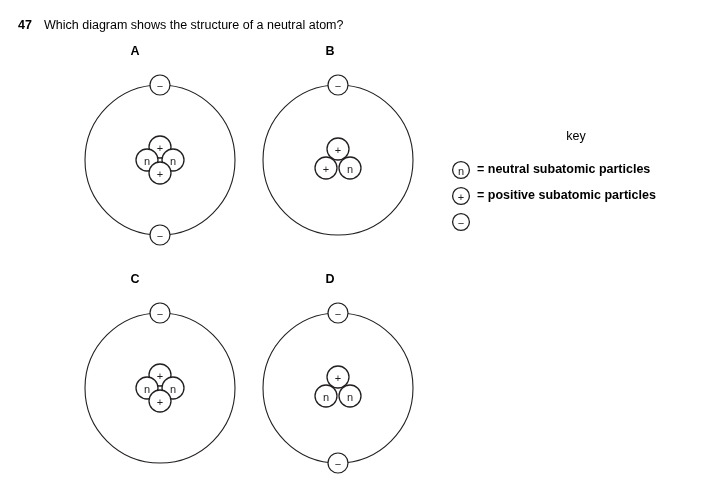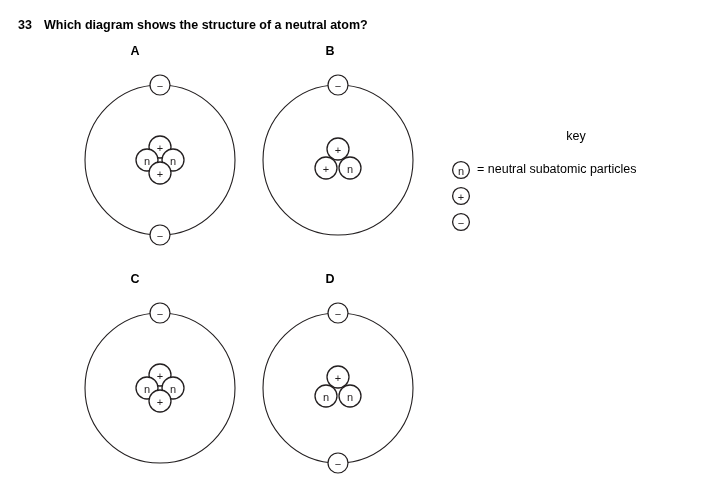--- a/index.html
+++ b/index.html
@@ -26,21 +26,21 @@
     align-items: baseline;
   }
   #question-number {
     font-size: 12.5px;
     font-weight: bold;
     width: 26px;
     flex: 0 0 26px;
   }
   #question-text {
     font-size: 12.5px;
-    font-weight: bold;
+    font-weight: normal;
     white-space: nowrap;
   }
 
   
   #diagram-area {
     position: absolute;
     left: 0;
     top: 40px;
     width: 440px;
     height: 453px;
@@ -87,20 +87,21 @@
   .key-glyph {
     flex: 0 0 20px;
     width: 20px;
     height: 20px;
     margin-right: 6px;
   }
   .key-text {
     font-size: 12.5px;
     line-height: 1;
     white-space: nowrap;
+    font-weight: bold;
   }
 
   svg { display: block; }
   .orbit-path {
     fill: none;
     stroke: #231f20;
     stroke-width: 1.1;
   }
   .particle-circle {
     fill: #ffffff;
@@ -117,21 +118,21 @@
   .electron-circle {
     fill: #ffffff;
     stroke: #231f20;
     stroke-width: 1.2;
   }
 </style>
 </head>
 <body>
 
 <div id="question-header">
-  <span id="question-number">33</span>
+  <span id="question-number">47</span>
   <span id="question-text">Which diagram shows the structure of a neutral atom?</span>
 </div>
 
 <div id="diagram-area">
     <div class="diagram-cell" style="left: 25px; top: 0px;">
       <div class="diagram-label">A</div>
       <svg class="diagram-svg" width="220" height="228" viewBox="0 0 220 228">
         <circle cx="135" cy="120" r="75" class="orbit-path"></circle>
         <g>
           <g>
@@ -255,20 +256,21 @@
         </span>
         <span class="key-text">= neutral subatomic particles</span>
       </div>
       <div class="key-row">
         <span class="key-glyph">
           <svg width="20" height="20" viewBox="0 0 20 20">
             <circle cx="10" cy="10" r="8.4" class="particle-circle"></circle>
             <text x="10" y="10.5" class="particle-glyph">+</text>
           </svg>
         </span>
+        <span class="key-text">= positive subatomic particles</span>
       </div>
       <div class="key-row">
         <span class="key-glyph">
           <svg width="20" height="20" viewBox="0 0 20 20">
             <circle cx="10" cy="10" r="8.4" class="particle-circle"></circle>
             <text x="10" y="10.5" class="particle-glyph">−</text>
           </svg>
         </span>
       </div>
     </div>

